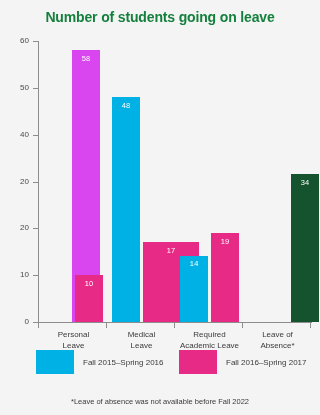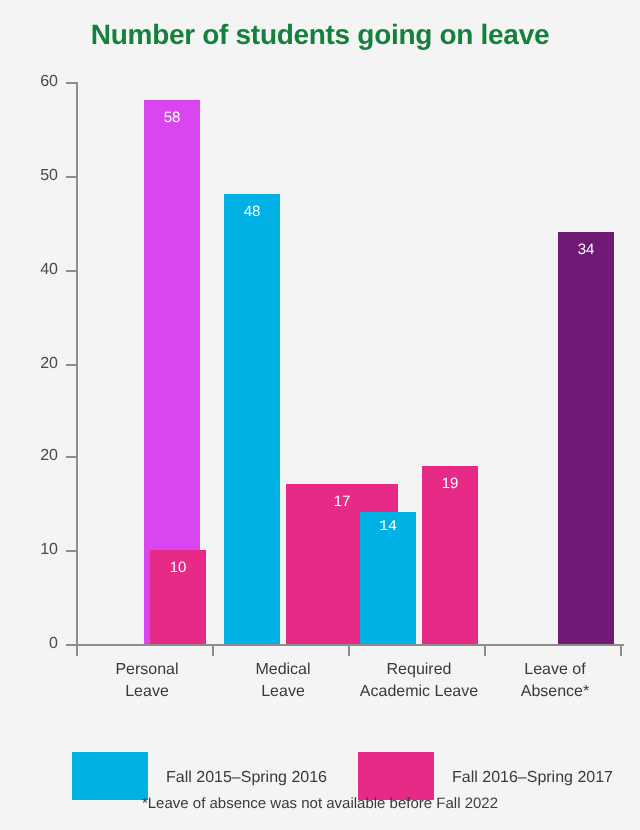--- a/index.html
+++ b/index.html
@@ -108,21 +108,21 @@
     font-size: 8px;
     line-height: 11px;
     text-align: center;
     color: #3a3a3a;
   }
 
   
   .legend {
     position: absolute;
     left: 0;
-    top: 376px;
+    top: 350px;
     width: 302px;
     height: 26px;
   }
   .legend-item {
     position: absolute;
     top: 0;
     height: 24px;
     display: flex;
     align-items: center;
   }
@@ -193,21 +193,21 @@
       </div>
       <div class="bar" style="left: 104px; width: 28px; height: 79.6167px; background: rgb(231, 42, 134); padding-left: 28px;">
         <div class="bar-value">17</div>
       </div>
       <div class="bar" style="left: 141px; width: 28px; height: 65.5667px; background: rgb(0, 177, 230); font-family: Liberation Mono, monospace;">
         <div class="bar-value">14</div>
       </div>
       <div class="bar" style="left: 172px; width: 28px; height: 88.9833px; background: rgb(231, 42, 134);">
         <div class="bar-value">19</div>
       </div>
-      <div class="bar" style="left: 240px; width: 28px; height: 206px; background: #701a75;">
+      <div class="bar" style="left: 252px; width: 28px; height: 148px; background: #14532d;">
         <div class="bar-value">34</div>
       </div>
     </div>
 
   <div id="category-labels">
       <div class="cat-label" style="left: 39.5px; width: 68px;">
         <div>Personal</div>
         <div>Leave</div>
       </div>
       <div class="cat-label" style="left: 107.5px; width: 68px;">

